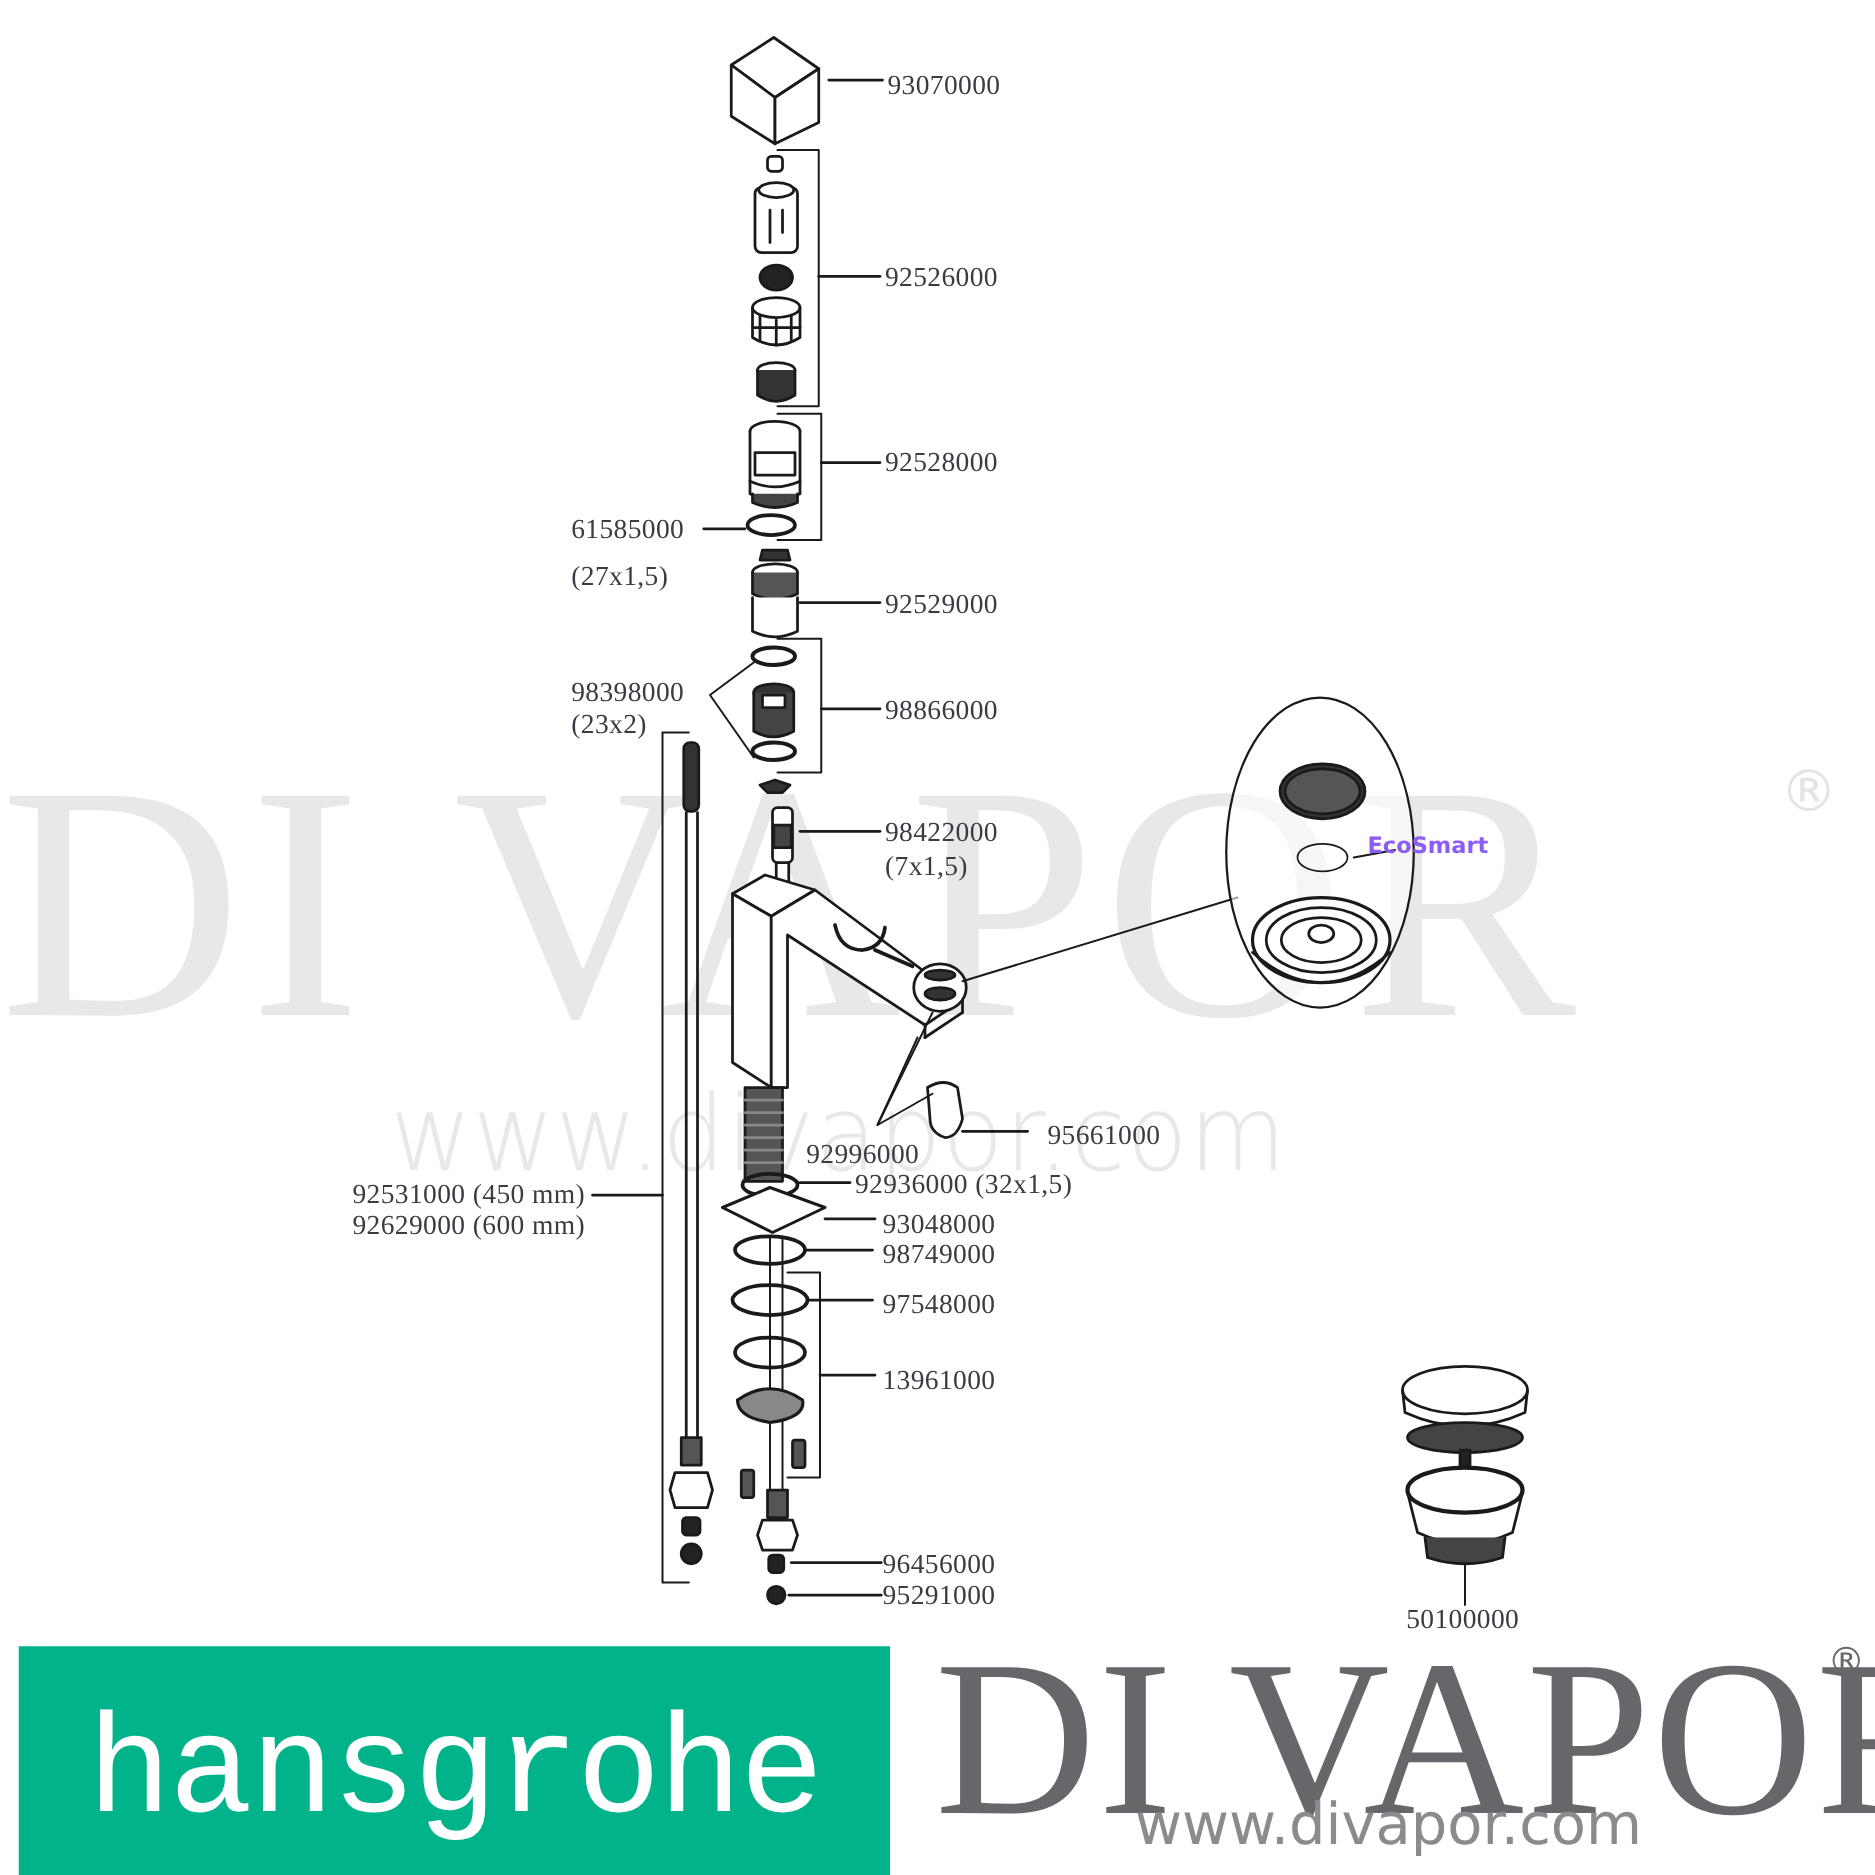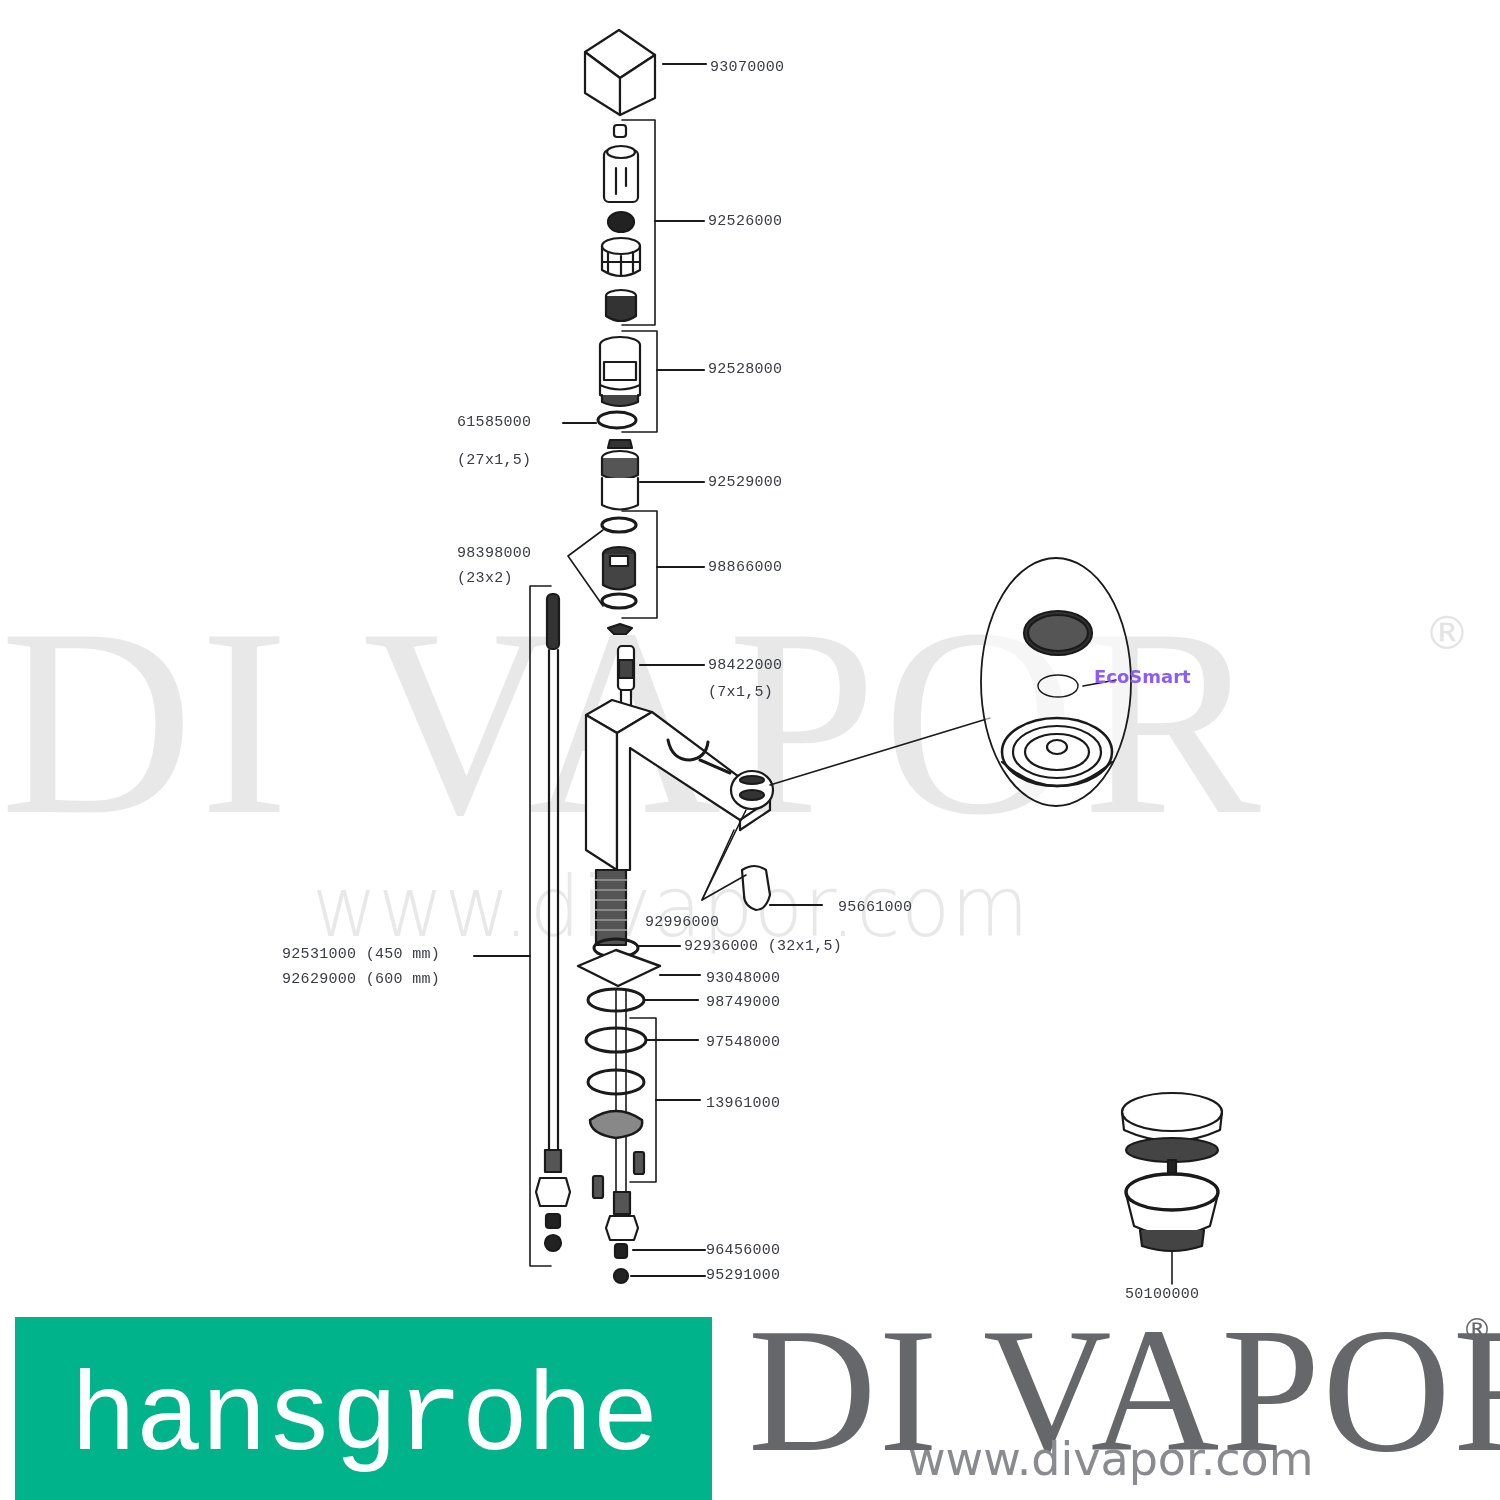--- a/index.html
+++ b/index.html
@@ -7,22 +7,22 @@
          font-family: "DejaVu Sans", sans-serif; }
   .wm-big { position: absolute; left: 0; top: 592px; width: 1500px; height: 260px;
             font-family: "Liberation Serif", serif; font-size: 268px; line-height: 260px;
             color: #e8e8e9; letter-spacing: 6px; white-space: nowrap; z-index: 0; }
   .wm-reg { position: absolute; left: 1424px; top: 606px; font-size: 46px; color: #e4e4e5;
             font-family: "DejaVu Sans", sans-serif; z-index: 0; }
   .wm-url { position: absolute; left: 312px; top: 862px; font-family: "DejaVu Sans", sans-serif;
             font-weight: 200; font-size: 84px; line-height: 90px; color: #e8e8e9;
             letter-spacing: 1px; white-space: nowrap; z-index: 0; transform: scaleX(0.95); transform-origin: left; }
   svg.diagram { position: absolute; left: 0; top: 0; z-index: 1; }
-  .lbl { position: absolute; z-index: 2; font-family: Liberation Mono, monospace;
-         font-size: 15px; color: #3a3c44; white-space: nowrap; line-height: 24px; letter-spacing: 0.3px; }
+  .lbl { position: absolute; z-index: 2; font-family: Liberation Serif, serif;
+         font-size: 22px; color: #3a3c44; white-space: nowrap; line-height: 24px; letter-spacing: 0.3px; }
   .eco { position: absolute; z-index: 2; left: 1094px; top: 666px; font-family: "DejaVu Sans", sans-serif;
          font-weight: bold; font-size: 18px; color: #8b5cf6; }
   .hg-box { position: absolute; left: 15px; top: 1317px; width: 697px; height: 216px;
             background: #00b38a; z-index: 2; display: flex; align-items: center; justify-content: center; }
   .hg-text { font-family: Liberation Mono, monospace; color: #ffffff; font-size: 112px;
              letter-spacing: -2px; line-height: 1; margin-top: -10px; }
   .dv-logo { position: absolute; left: 748px; top: 1310px; z-index: 2; font-family: "Liberation Serif", serif;
              font-size: 178px; line-height: 160px; color: #66676a; letter-spacing: 2px; white-space: nowrap; }
   .dv-reg { position: absolute; left: 1462px; top: 1312px; z-index: 2; font-size: 30px; color: #66676a;
             font-family: "DejaVu Sans", sans-serif; }

